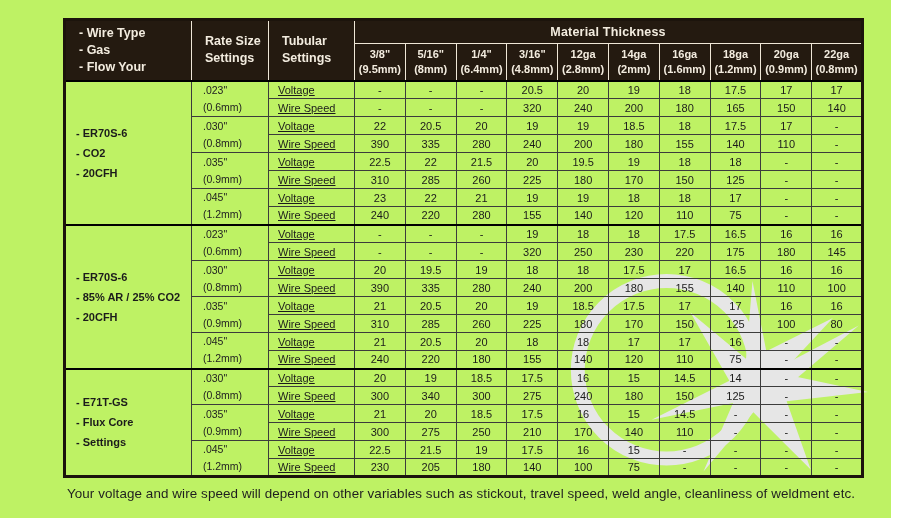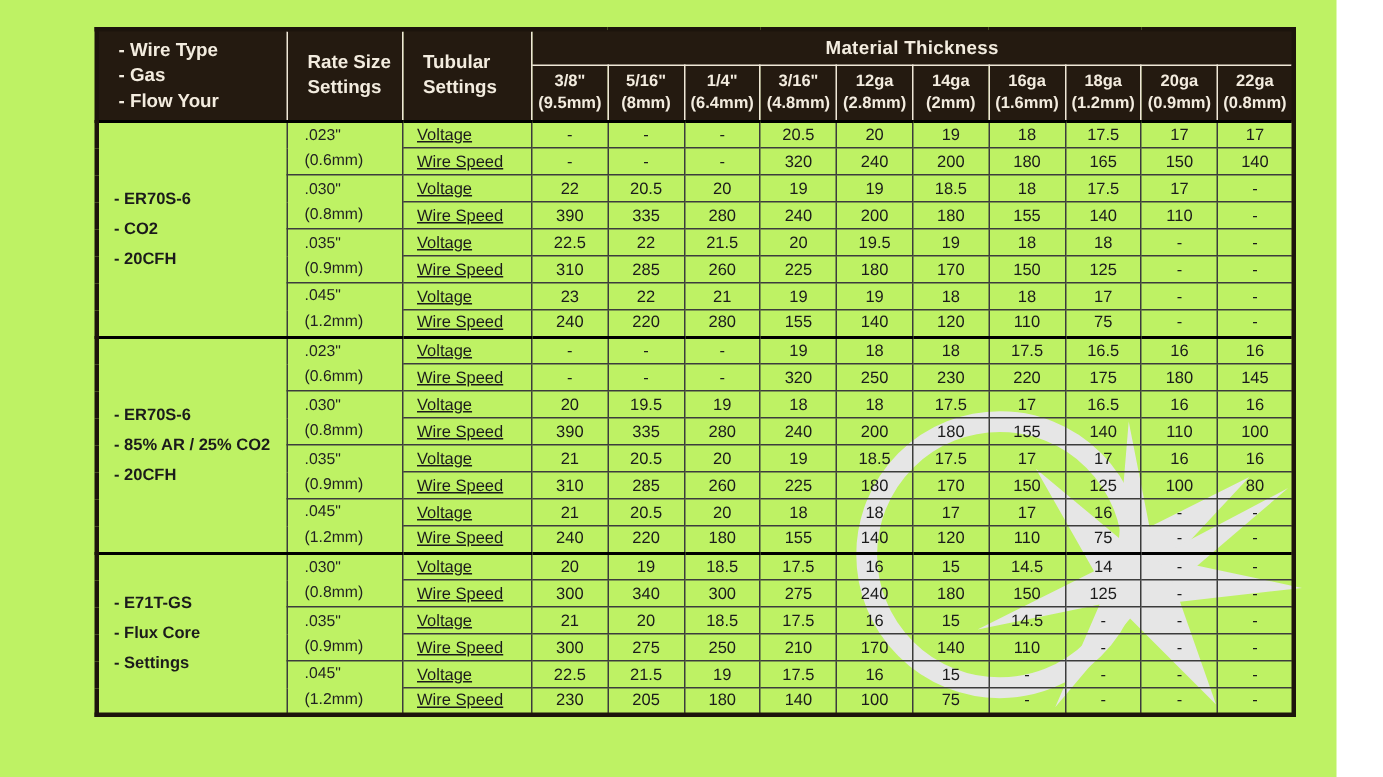--- a/index.html
+++ b/index.html
@@ -469,13 +469,14 @@
             <td class="value">75</td>
             <td class="value">-</td>
             <td class="value">-</td>
             <td class="value">-</td>
             <td class="value">-</td>
           </tr>
         </tbody>
     </table>
   </div>
 
+  <div class="caption">Your voltage and wire speed will depend on other variables such as stickout, travel speed, weld angle, cleanliness of weldment etc.</div>
 </div>
 
 </body></html>

